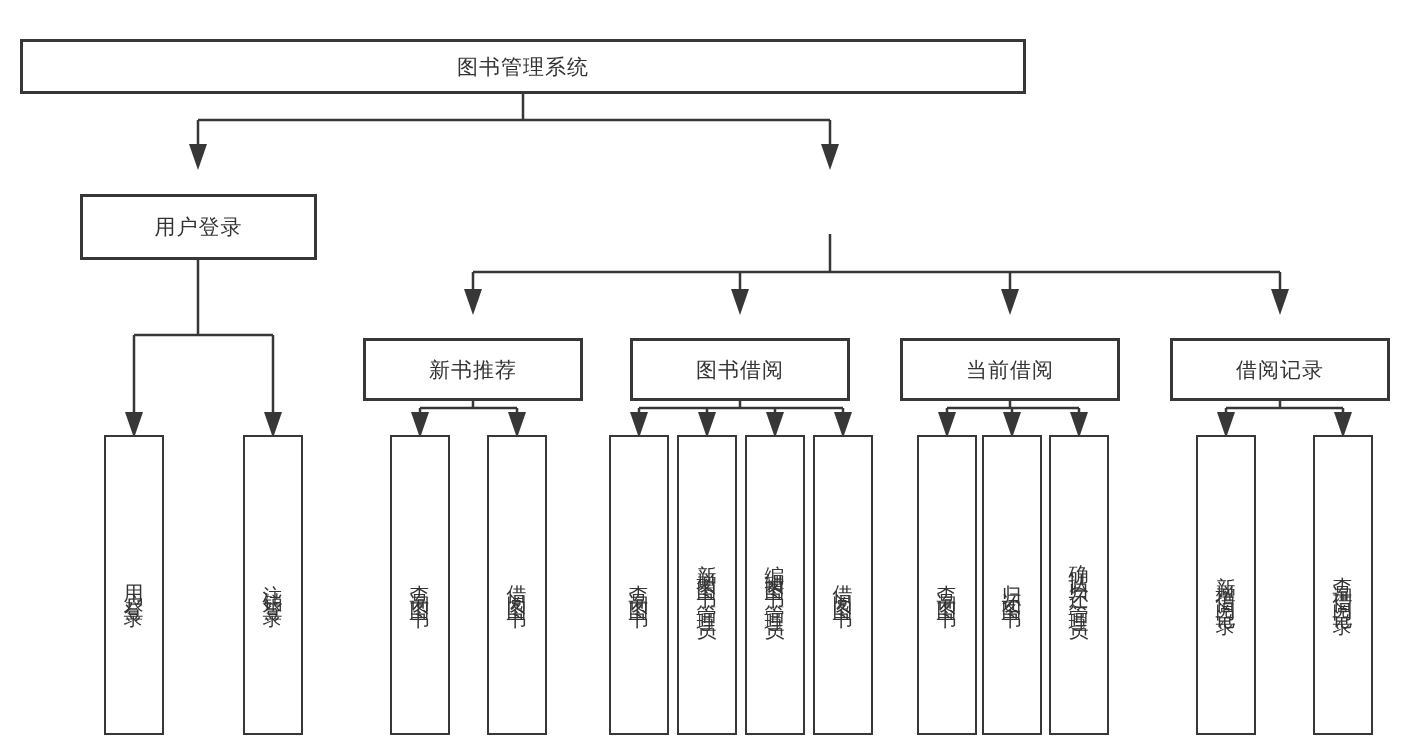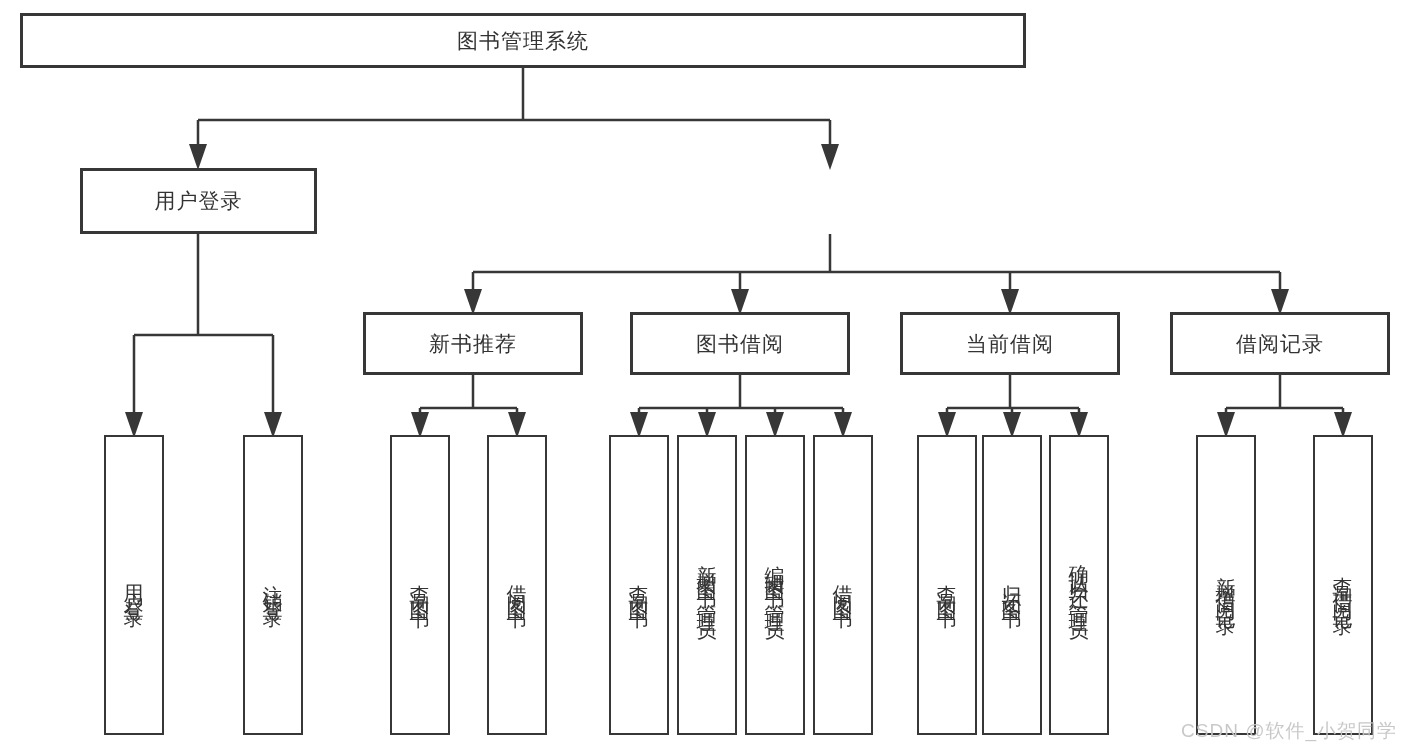--- a/index.html
+++ b/index.html
@@ -27,20 +27,21 @@
     box-sizing: border-box;
     border: 3px solid #373737;
     background: #ffffff;
     display: flex;
     align-items: center;
     justify-content: center;
     font-size: 21px;
     letter-spacing: 1px;
     color: #333333;
     z-index: 2;
+    margin-top: 26px;
   }
   .vbox {
     position: absolute;
     box-sizing: border-box;
     top: 435px;
     height: 300px;
     width: 60px;
     border: 2.5px solid #373737;
     background: #ffffff;
     display: flex;
@@ -131,15 +132,14 @@
   <div class="vbox" style="left:745px;">编辑图书（管理员）</div>
   <div class="vbox" style="left:813px;">借阅图书</div>
 
   <div class="vbox" style="left:917px;">查询图书</div>
   <div class="vbox" style="left:982px;">归还图书</div>
   <div class="vbox" style="left:1049px;">确认归还（管理员）</div>
 
   <div class="vbox" style="left:1196px;">新增借阅记录</div>
   <div class="vbox" style="left:1313px;">查询借阅记录</div>
 
-  <div id="watermark">CSDN @软件_小贺同学</div>
 
 </div>
 
 </body></html>

